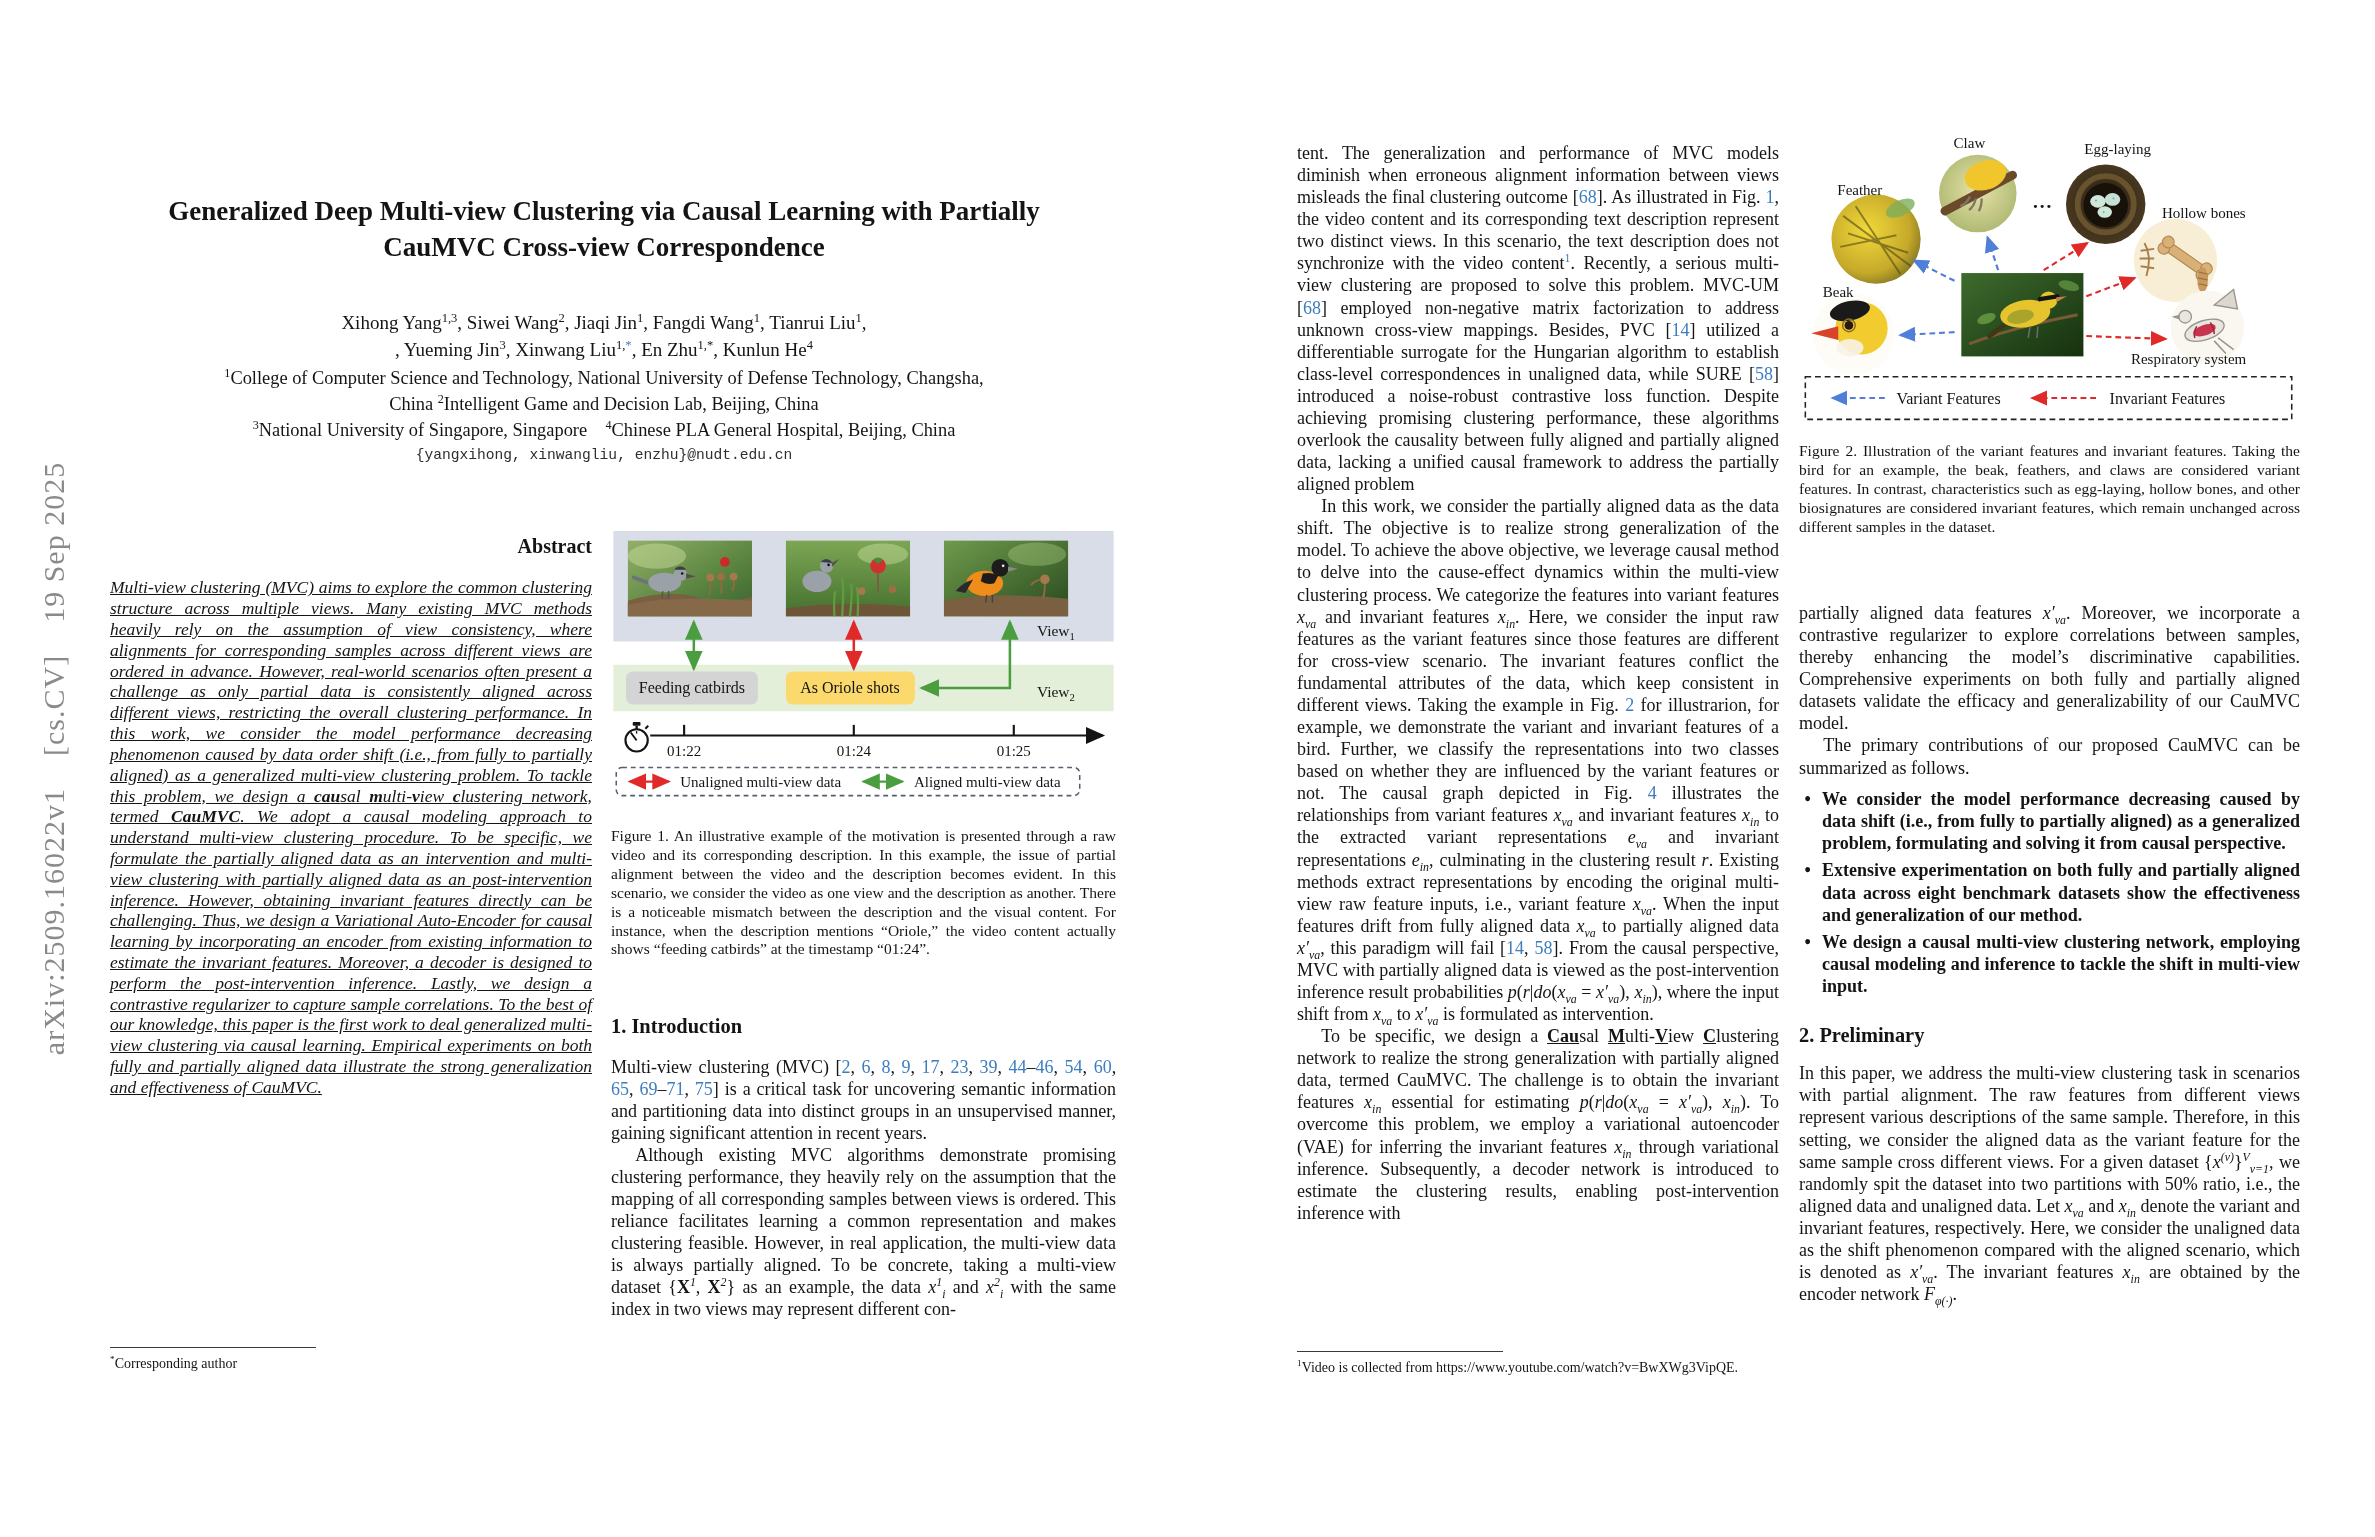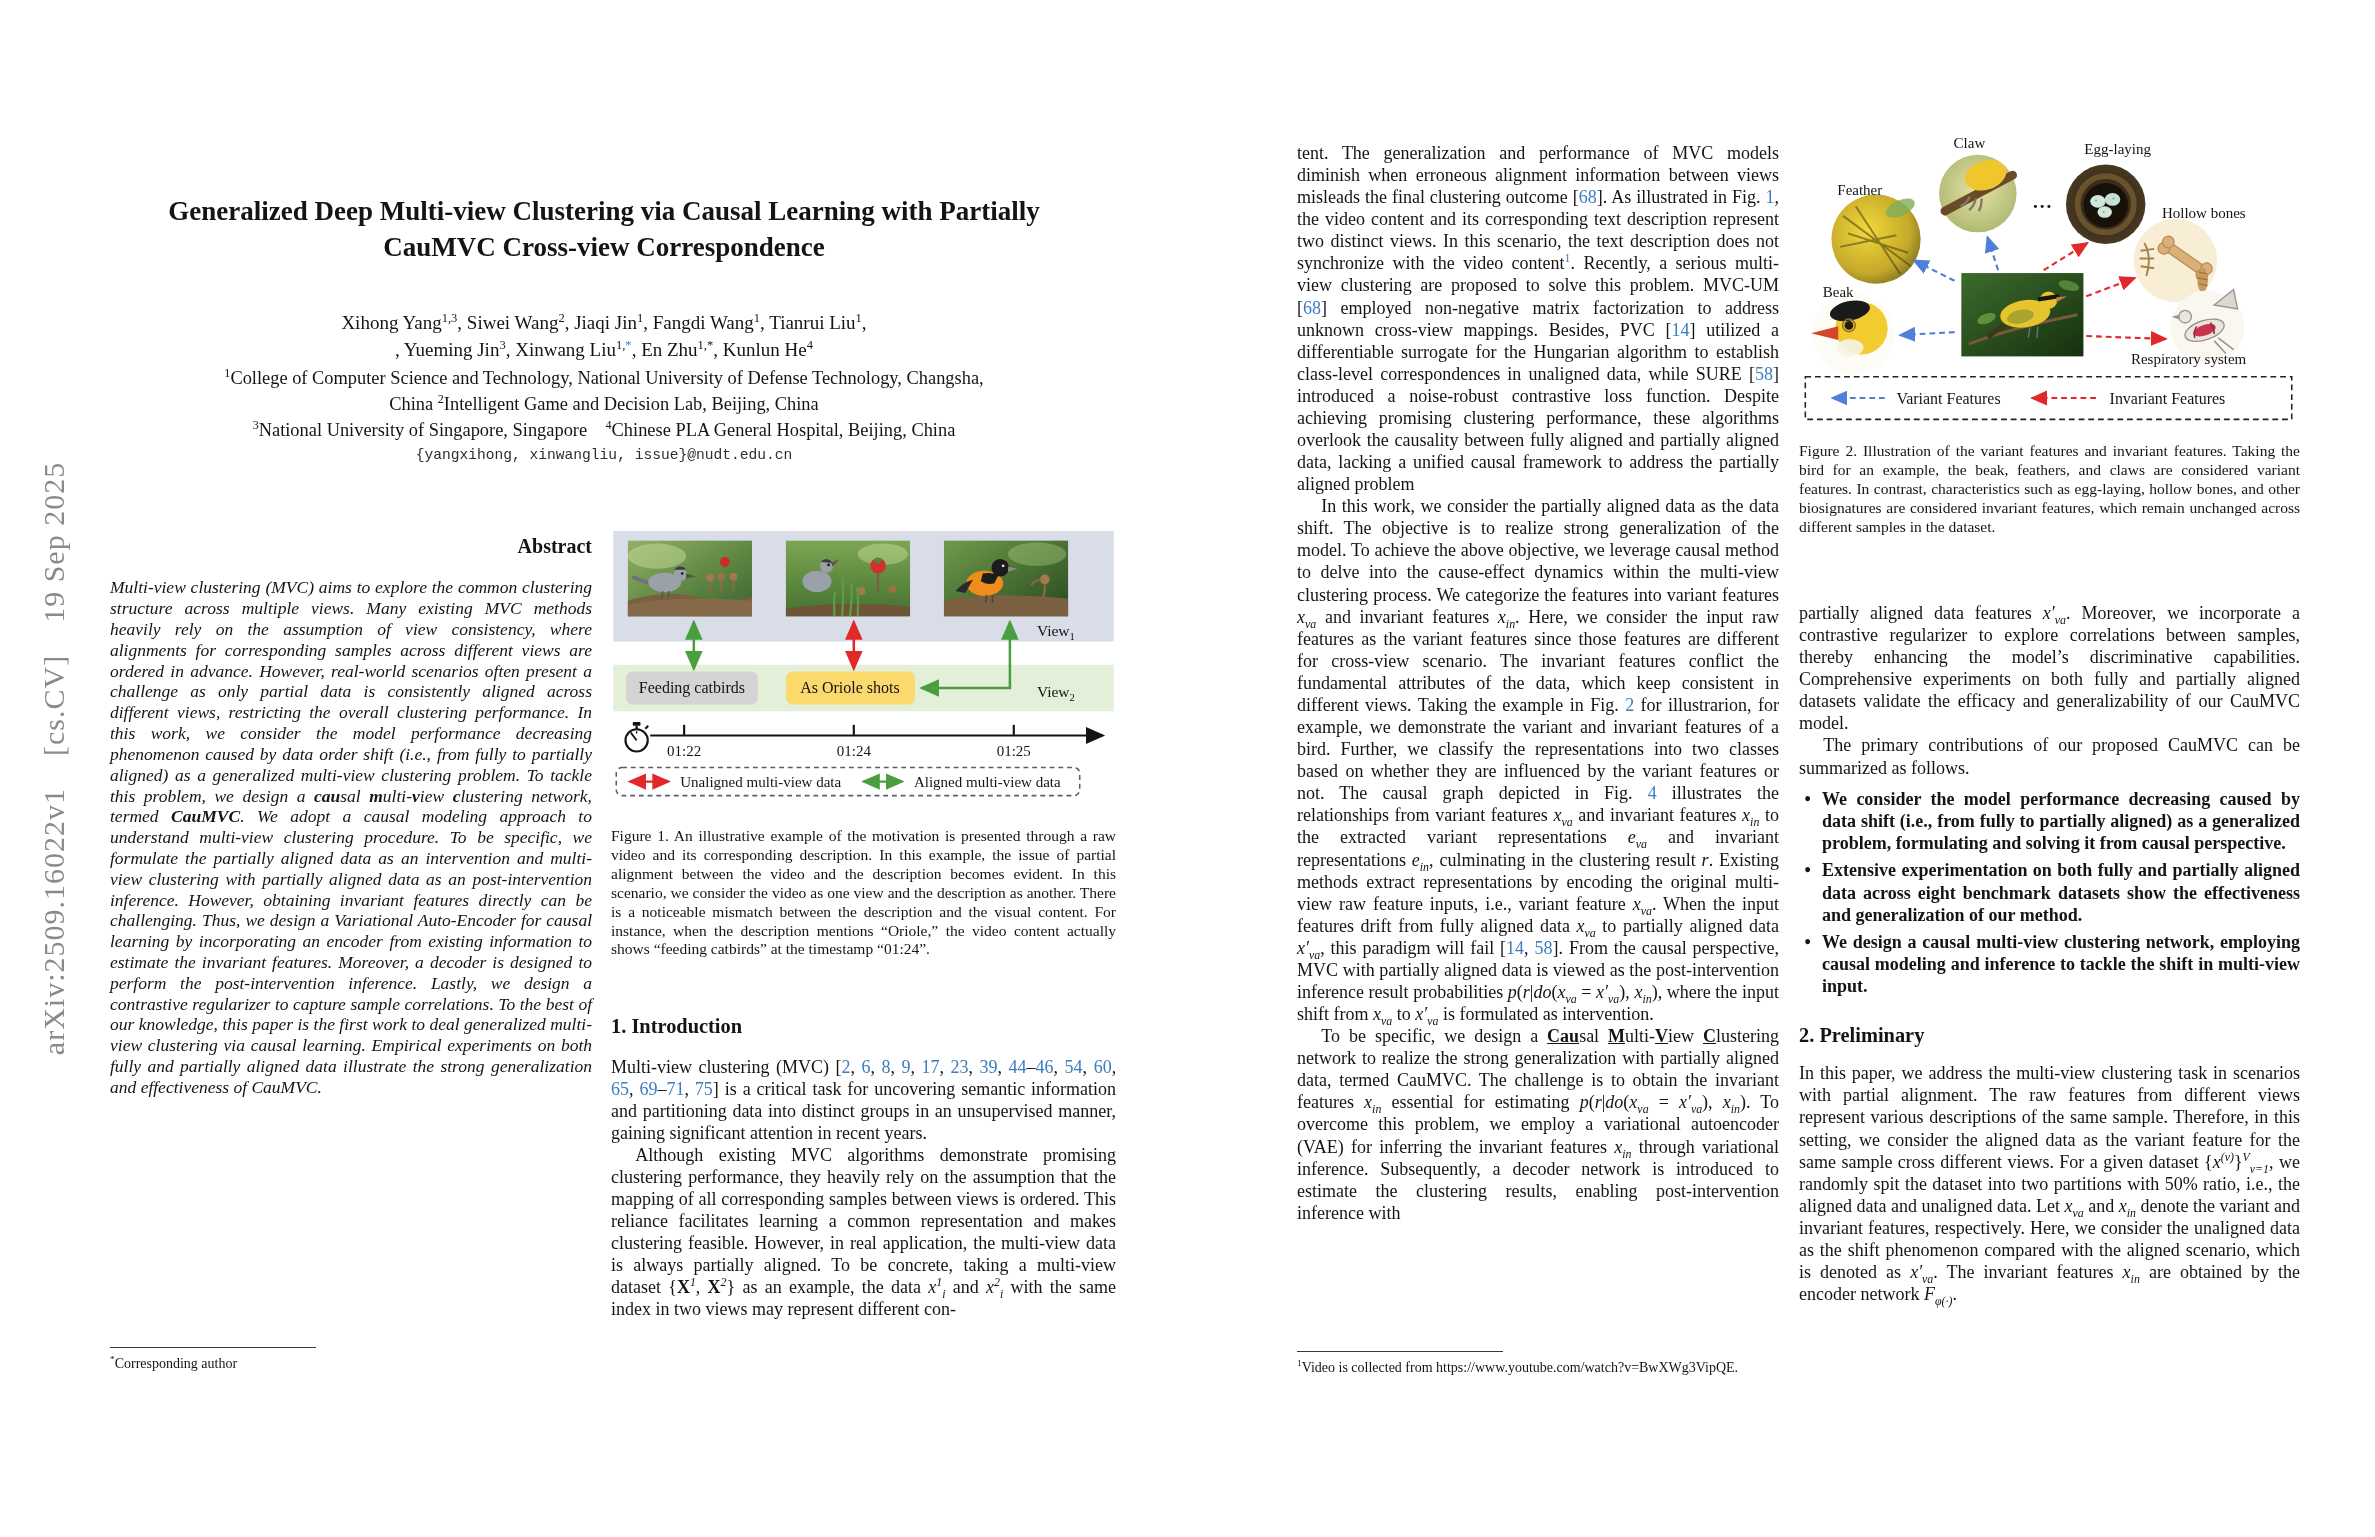--- a/index.html
+++ b/index.html
@@ -13,21 +13,21 @@
   .authors{position:absolute;left:87px;width:1034px;text-align:center;font-size:19px;}
   .affil{position:absolute;left:87px;width:1034px;text-align:center;font-size:18.4px;}
   .email{position:absolute;left:87px;top:447px;width:1034px;text-align:center;
          font-family:"Liberation Mono","DejaVu Sans Mono",monospace;font-size:14.6px;color:#2e2e2e;}
   sup{font-size:66%;line-height:0;}
   sub{font-size:66%;line-height:0;}
   .col{position:absolute;}
   .col p{margin:0;font-size:18px;line-height:1.227;text-align:justify;}
   .indent{text-indent:1.35em;}
   .abs-heading{text-align:right;font-weight:bold;font-size:20px;margin:0 0 19.4px 0;}
-  .abs-body{font-style:italic;font-size:17.5px !important;line-height:1.19 !important;}
+  .abs-body{font-style:italic;font-size:17.5px !important;line-height:1.19 !important;text-decoration:underline;}
   .sec-heading{font-weight:bold;font-size:20.4px;}
   .h-intro{margin:0 0 17.5px 0;}
   .h-prelim{margin:27px 0 15.5px 0;}
   .caption{position:absolute;font-size:15.5px;line-height:1.22;text-align:justify;}
   .footnote-block{position:absolute;font-size:14px;line-height:1.25;}
   .fn-rule{width:206px;border-top:1.6px solid #3a3a3a;margin-bottom:6.8px;}
   .rt-cite{color:#3c7dbf;}
   sup.rt-supc{color:#3c7dbf;}
   .rt-b{font-weight:bold;}
   .rt-bu{font-weight:bold;text-decoration:underline;}
@@ -46,21 +46,21 @@
 
   <div class="arxiv-stamp">arXiv:2509.16022v1  [cs.CV]  19 Sep 2025</div>
 
   <h1 class="title"><span>Generalized Deep Multi-view Clustering via Causal Learning with Partially</span><br><span>CauMVC Cross-view Correspondence</span></h1>
 
   <div class="authors" style="top:312px">Xihong Yang<sup class="rt-sup">1,3</sup>, Siwei Wang<sup class="rt-sup">2</sup>, Jiaqi Jin<sup class="rt-sup">1</sup>, Fangdi Wang<sup class="rt-sup">1</sup>, Tianrui Liu<sup class="rt-sup">1</sup>,</div>
   <div class="authors" style="top:339px">, Yueming Jin<sup class="rt-sup">3</sup>, Xinwang Liu<sup class="rt-sup">1,</sup><sup class="rt-supc">*</sup>, En Zhu<sup class="rt-sup">1,*</sup>, Kunlun He<sup class="rt-sup">4</sup></div>
   <div class="affil" style="top:368px"><sup class="rt-sup">1</sup>College of Computer Science and Technology, National University of Defense Technology, Changsha,</div>
   <div class="affil" style="top:394px">China <sup class="rt-sup">2</sup>Intelligent Game and Decision Lab, Beijing, China</div>
   <div class="affil" style="top:420px"><sup class="rt-sup">3</sup>National University of Singapore, Singapore <sup class="rt-sup">4</sup>Chinese PLA General Hospital, Beijing, China</div>
-  <div class="email">{yangxihong, xinwangliu, issue}@nudt.edu.cn</div>
+  <div class="email">{yangxihong, xinwangliu, enzhu}@nudt.edu.cn</div>
 
   <div class="col" style="left:110px;top:535px;width:482px">
     <div class="abs-heading">Abstract</div>
     <p class="abs-body">Multi-view clustering (MVC) aims to explore the common clustering structure across multiple views. Many existing MVC methods heavily rely on the assumption of view consistency, where alignments for corresponding samples across different views are ordered in advance. However, real-world scenarios often present a challenge as only partial data is consistently aligned across different views, restricting the overall clustering performance. In this work, we consider the model performance decreasing phenomenon caused by data order shift (i.e., from fully to partially aligned) as a generalized multi-view clustering problem. To tackle this problem, we design a <span class="rt-b">cau</span>sal <span class="rt-b">m</span>ulti-<span class="rt-b">v</span>iew <span class="rt-b">c</span>lustering network, termed <span class="rt-b">CauMVC</span>. We adopt a causal modeling approach to understand multi-view clustering procedure. To be specific, we formulate the partially aligned data as an intervention and multi-view clustering with partially aligned data as an post-intervention inference. However, obtaining invariant features directly can be challenging. Thus, we design a Variational Auto-Encoder for causal learning by incorporating an encoder from existing information to estimate the invariant features. Moreover, a decoder is designed to perform the post-intervention inference. Lastly, we design a contrastive regularizer to capture sample correlations. To the best of our knowledge, this paper is the first work to deal generalized multi-view clustering via causal learning. Empirical experiments on both fully and partially aligned data illustrate the strong generalization and effectiveness of CauMVC.</p>
   </div>
 
   <div class="footnote-block" style="left:110px;top:1347px;width:482px">
     <div class="fn-rule"></div>
     <div><sup class="rt-sup">*</sup>Corresponding author</div>
   </div>

